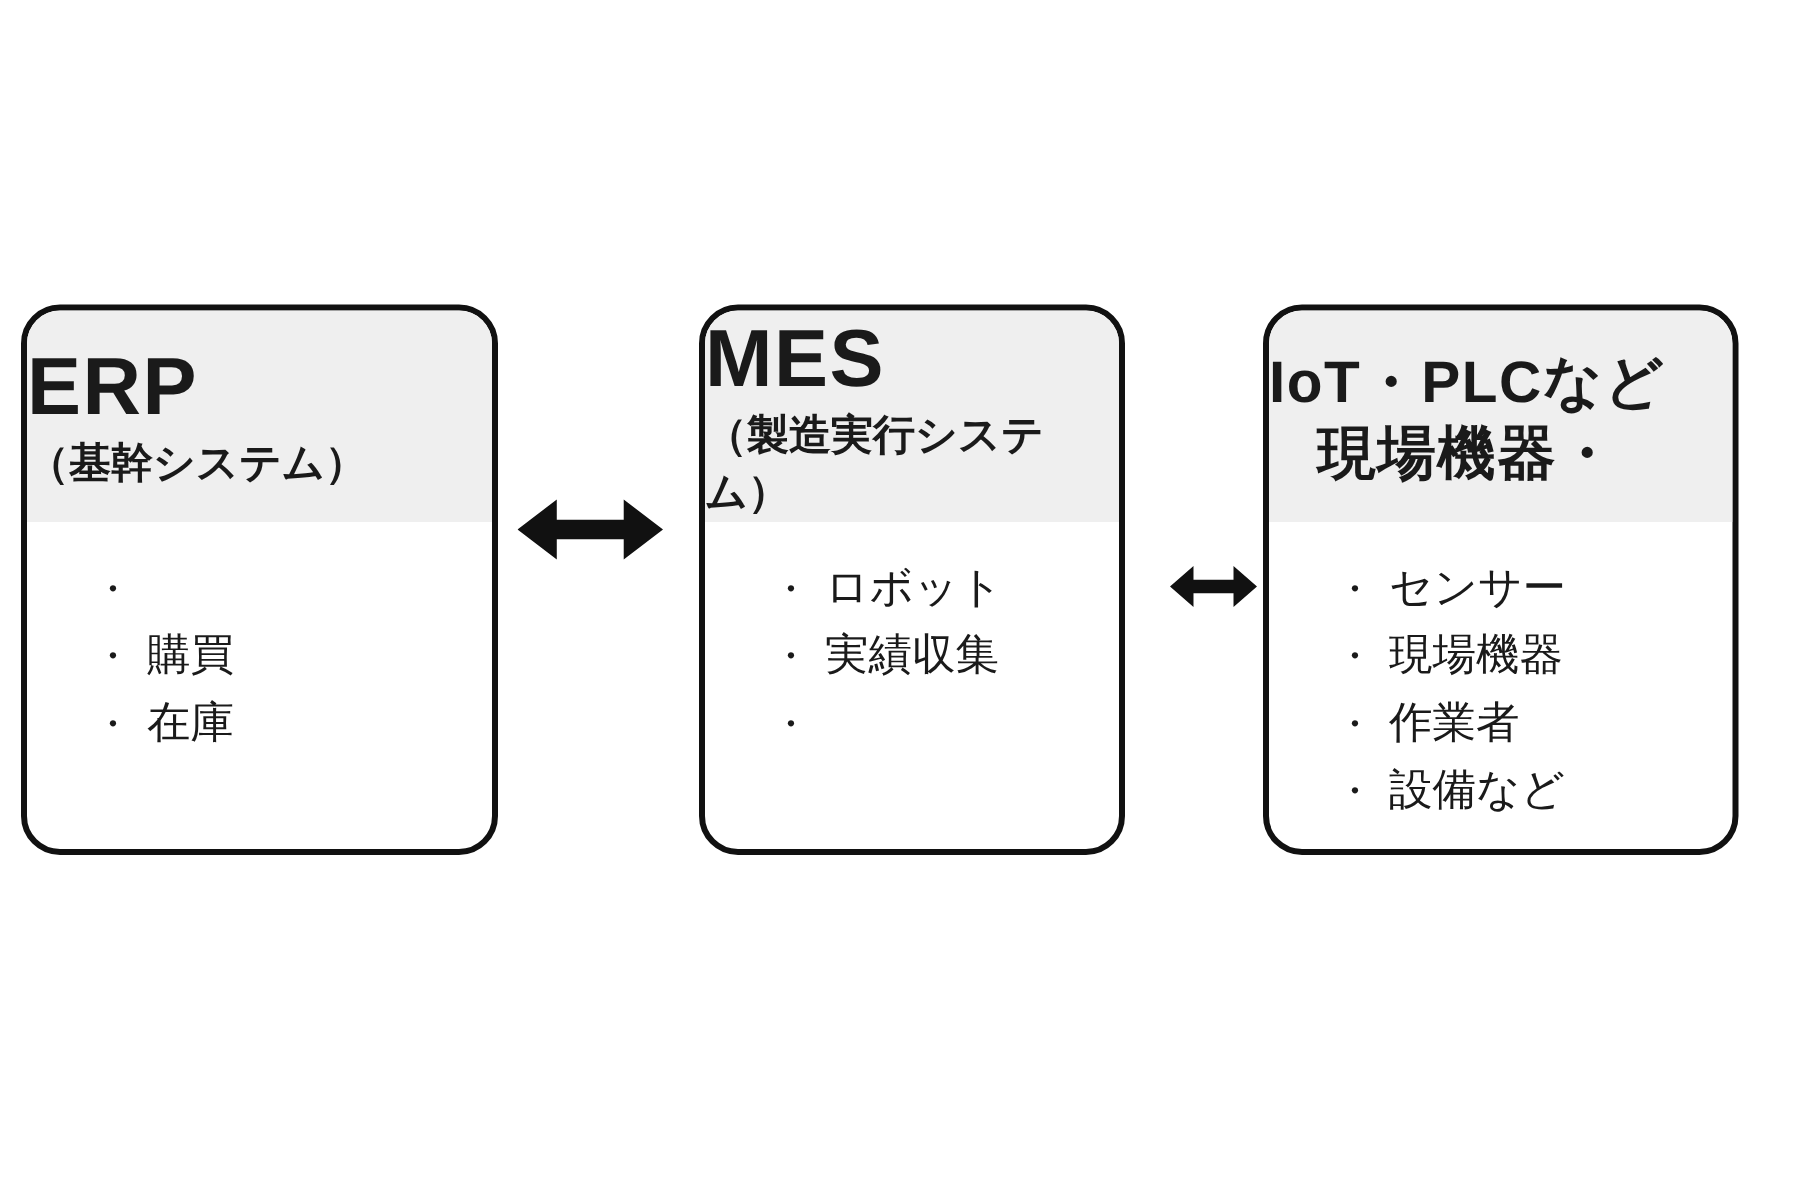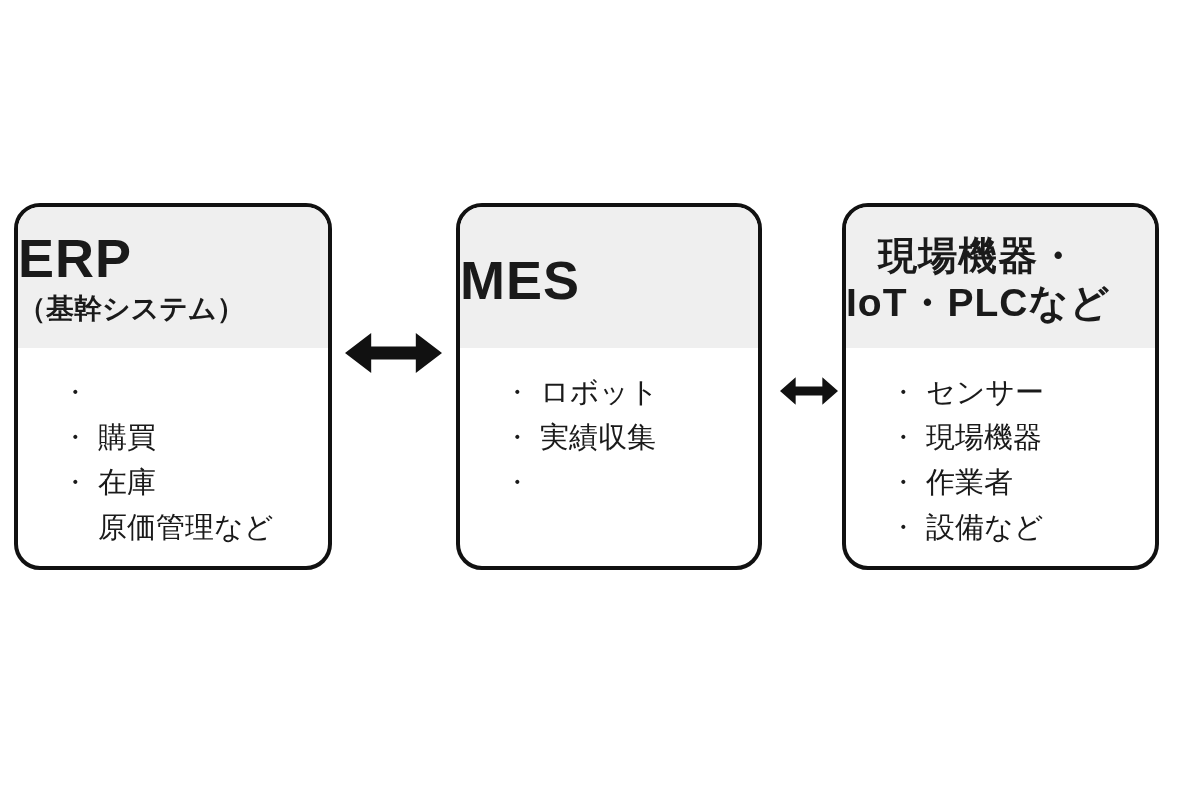--- a/index.html
+++ b/index.html
@@ -19,21 +19,21 @@
     position: absolute;
     top: 203px;
     height: 367px;
     background: #ffffff;
     border: 4px solid #111111;
     border-radius: 26px;
     box-sizing: border-box;
     overflow: hidden;
   }
   .box--erp   { left: 14px;  width: 318px; }
-  .box--mes   { left: 456px; width: 306px; }
+  .box--mes   { left: 466px; width: 284px; }
   .box--field { left: 842px; width: 317px; }
 
   .box-header {
     height: 141px;
     background: #efefef;
     display: flex;
     flex-direction: column;
     align-items: flex-start;
     justify-content: center;
     padding-top: 4px;
@@ -101,32 +101,32 @@
       <li>
         <span class="bullet">・</span>
         <span>購買</span>
       </li>
       <li>
         <span class="bullet">・</span>
         <span>在庫</span>
       </li>
       <li>
         <span class="bullet"></span>
-        <span>原価管理など</span>
       </li>
     </ul>
   </div>
 
   <svg class="arrow arrow--left" width="97" height="44" viewBox="0 0 100 44" preserveAspectRatio="none">
     <polygon points="0,22 27,2 27,15.5 73,15.5 73,2 100,22 73,42 73,28.5 27,28.5 27,42" fill="#111111"></polygon>
   </svg>
 
   <div class="box box--mes">
     <div class="box-header">
       <div class="box-title">MES</div>
+      <div class="box-subtitle">（製造実行システム）</div>
     </div>
     <ul class="box-list">
       <li>
         <span class="bullet">・</span>
         <span>ロボット</span>
       </li>
       <li>
         <span class="bullet">・</span>
         <span>実績収集</span>
       </li>
@@ -136,22 +136,22 @@
     </ul>
   </div>
 
   <svg class="arrow arrow--right" width="58" height="30" viewBox="0 0 100 44" preserveAspectRatio="none">
     <polygon points="0,22 27,2 27,15.5 73,15.5 73,2 100,22 73,42 73,28.5 27,28.5 27,42" fill="#111111"></polygon>
   </svg>
 
   <div class="box box--field">
     <div class="box-header">
       <div class="box-title--two-line">
+        <div>IoT・PLCなど</div>
         <div>現場機器・</div>
-        <div>IoT・PLCなど</div>
       </div>
     </div>
     <ul class="box-list">
       <li>
         <span class="bullet">・</span>
         <span>センサー</span>
       </li>
       <li>
         <span class="bullet">・</span>
         <span>現場機器</span>

